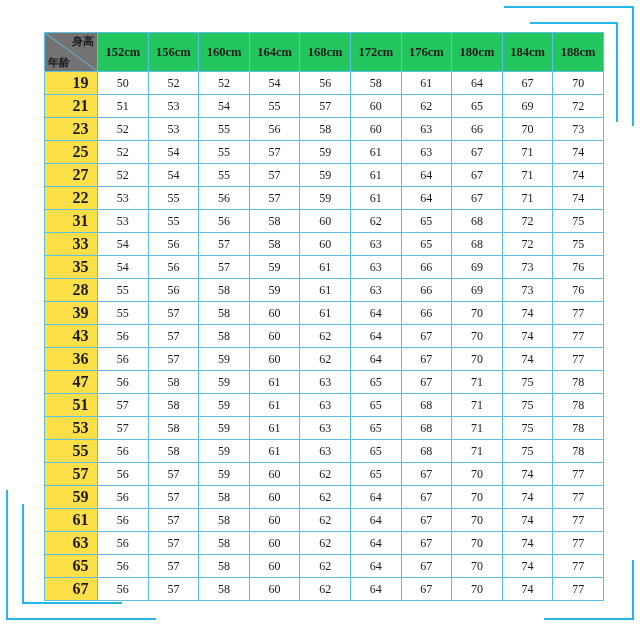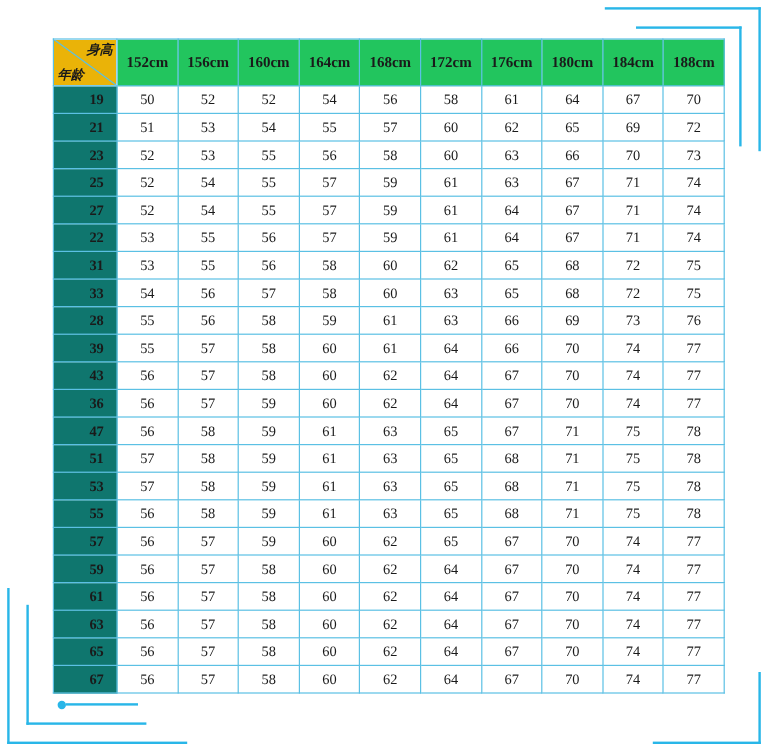--- a/index.html
+++ b/index.html
@@ -79,23 +79,22 @@
   thead th {
     background: #22c55e;
     font-weight: bold;
     height: 38px;
     font-size: 12.5px;
   }
   th.corner {
     width: 52px;
     padding: 0;
     position: relative;
-    background: #eab308;
+    background: #737373;
     overflow: hidden;
-    font-style: italic;
   }
   .corner-inner {
     position: relative;
     width: 100%;
     height: 38px;
   }
   .corner-inner .diag {
     position: absolute;
     left: 0;
     top: 0;
@@ -112,23 +111,23 @@
   }
   .corner-inner .a-lab {
     position: absolute;
     left: 3px;
     bottom: 1px;
     font-size: 11px;
     font-weight: bold;
     font-family: "Liberation Sans", sans-serif;
   }
   tbody td.agecell {
-    background: #0f766e;
+    background: #fde047;
     font-weight: bold;
-    font-size: 12px;
+    font-size: 16px;
     padding-left: 19px;
   }
   tbody td {
     background: #ffffff;
   }
 </style>
 </head>
 <body>
 
 <div class="deco" id="deco-tr">
@@ -278,33 +277,46 @@
           <td>57</td>
           <td>58</td>
           <td>60</td>
           <td>63</td>
           <td>65</td>
           <td>68</td>
           <td>72</td>
           <td>75</td>
         </tr>
         <tr>
-          <td class="agecell">28</td>
-          <td>55</td>
-          <td>56</td>
-          <td>58</td>
+          <td class="agecell">35</td>
+          <td>54</td>
+          <td>56</td>
+          <td>57</td>
           <td>59</td>
           <td>61</td>
           <td>63</td>
           <td>66</td>
           <td>69</td>
           <td>73</td>
           <td>76</td>
         </tr>
         <tr>
+          <td class="agecell">28</td>
+          <td>55</td>
+          <td>56</td>
+          <td>58</td>
+          <td>59</td>
+          <td>61</td>
+          <td>63</td>
+          <td>66</td>
+          <td>69</td>
+          <td>73</td>
+          <td>76</td>
+        </tr>
+        <tr>
           <td class="agecell">39</td>
           <td>55</td>
           <td>57</td>
           <td>58</td>
           <td>60</td>
           <td>61</td>
           <td>64</td>
           <td>66</td>
           <td>70</td>
           <td>74</td>

